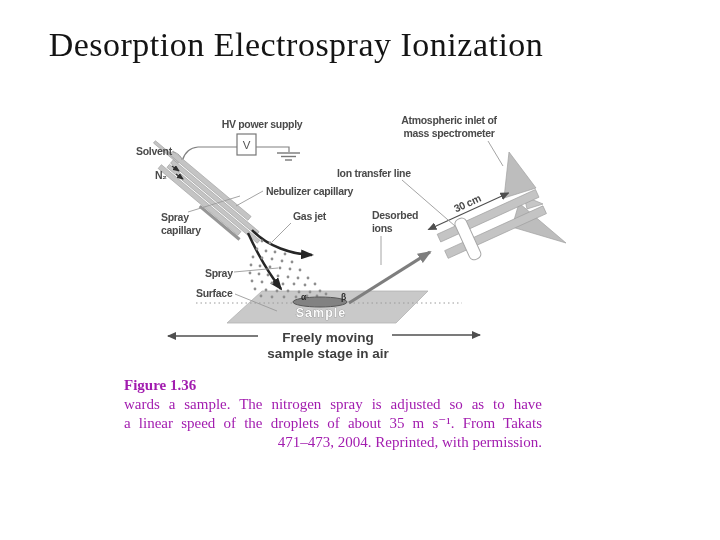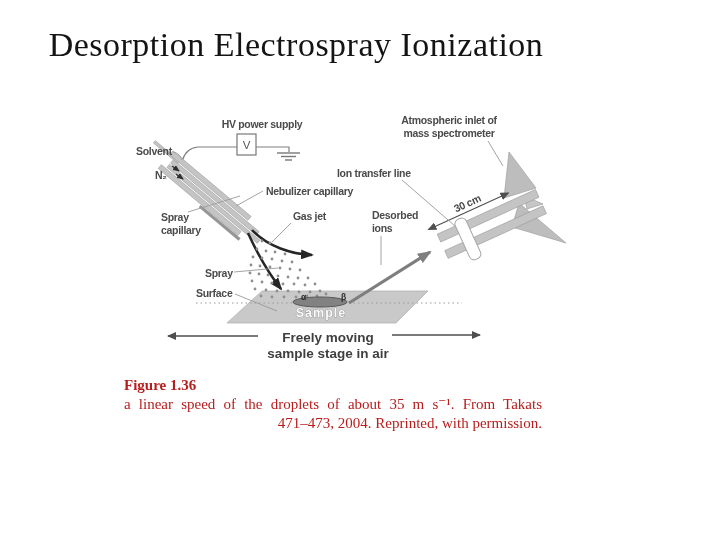--- a/index.html
+++ b/index.html
@@ -23,21 +23,21 @@
     paint-order:stroke;letter-spacing:1px;
   }
   .angle-label{font-size:8.5px;fill:#2a2a2a;font-weight:bold;letter-spacing:0;}
   .volt-label{font-size:11.5px;fill:#555;font-weight:normal;letter-spacing:0;}
   .leader{stroke:#9a9a9a;stroke-width:0.9;fill:none;}
   .wire{stroke:#808080;stroke-width:1.2;fill:none;}
   .tube{fill:#c4c4c4;stroke:#9c9c9c;stroke-width:0.6;}
   .caption{
     position:absolute;left:124px;top:376px;width:418px;
     font-family:"Liberation Serif","DejaVu Serif",serif;
-    font-size:15px;line-height:19px;color:#b91c1c;
+    font-size:15px;line-height:19px;color:#a21caf;
   }
   .caption .cap-heading{font-weight:bold;}
   .caption .cap-line{text-align:justify;text-align-last:justify;}
   .caption .cap-line-last{text-align:right;}
 </style>
 </head>
 <body>
 
 <div class="slide-title">Desorption Electrospray Ionization</div>
 
@@ -192,15 +192,16 @@
   <g>
     <line x1="168" y1="336" x2="258" y2="336" stroke="#4f4f4f" stroke-width="1.4" marker-start="url(#ah-thin-s)"></line>
     <line x1="392" y1="335" x2="480" y2="335" stroke="#4f4f4f" stroke-width="1.4" marker-end="url(#ah-thin-e)"></line>
     <text class="dlabel stage-label" x="328" y="342" text-anchor="middle">Freely moving</text>
     <text class="dlabel stage-label" x="328" y="358" text-anchor="middle">sample stage in air</text>
   </g>
 </svg>
 
 <div class="caption">
   <div class="cap-heading">Figure 1.36</div>
+  <div class="cap-line">wards a sample. The nitrogen spray is adjusted so as to have</div>
   <div class="cap-line">a linear speed of the droplets of about 35 m s⁻¹. From Takats</div>
   <div class="cap-line-last">471–473, 2004. Reprinted, with permission.</div>
 </div>
 
 </body></html>

